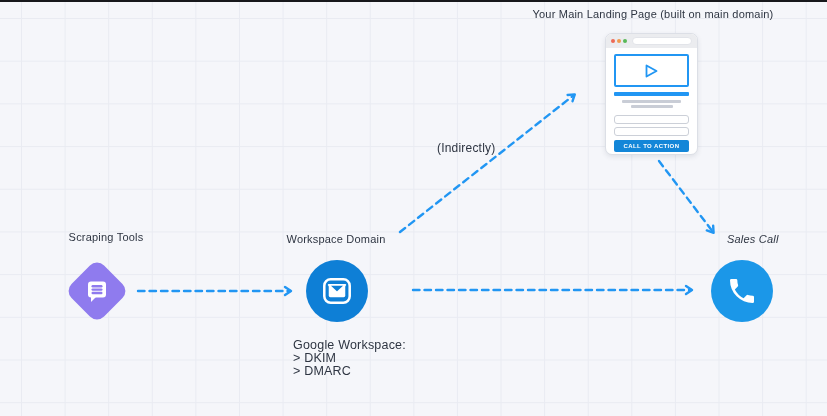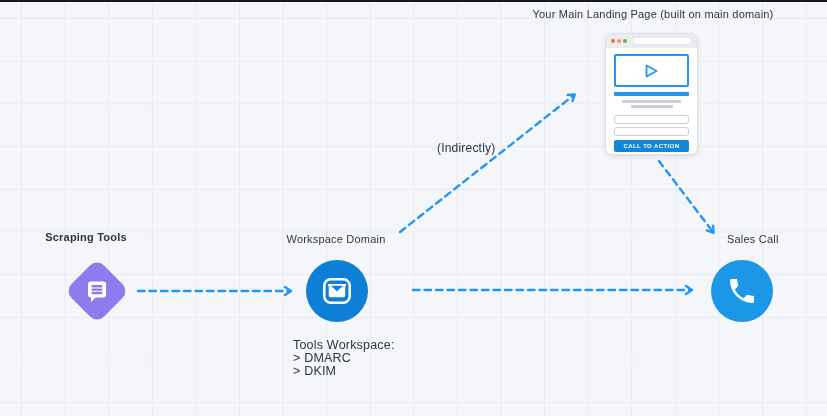--- a/index.html
+++ b/index.html
@@ -129,21 +129,21 @@
     <div class="gray-line gl1"></div>
     <div class="gray-line gl2"></div>
     <div class="form-input fi1"></div>
     <div class="form-input fi2"></div>
     <div class="cta-button">CALL TO ACTION</div>
   </div>
 </div>
 
 <div class="abs indirectly">(Indirectly)</div>
 
-<div class="abs label center" style="left:10px; top:231px; width:152px;font-weight:bold;">Scraping Tools</div>
+<div class="abs label center" style="left:30px; top:231px; width:152px;">Scraping Tools</div>
 <div class="abs diamond-wrap">
   <div class="diamond">
     <svg width="26" height="26" viewBox="0 0 26 26">
       <rect x="4" y="3.5" width="18" height="16" rx="3" fill="#ffffff"></rect>
       <polygon points="7,18 7,24 13,18" fill="#ffffff"></polygon>
       <rect x="7.5" y="7" width="11" height="2.4" rx="1.2" fill="#8f7bee"></rect>
       <rect x="7.5" y="10.4" width="11" height="2.4" rx="1.2" fill="#8f7bee"></rect>
       <rect x="7.5" y="13.8" width="11" height="2.4" rx="1.2" fill="#8f7bee"></rect>
     </svg>
   </div>
@@ -151,23 +151,23 @@
 
 <div class="abs label center" style="left:260px; top:233px; width:152px;">Workspace Domain</div>
 <div class="abs circle-node mail" style="left:306px; top:260px;">
   <svg width="36" height="36" viewBox="0 0 34 34">
     <rect x="5" y="6" width="24" height="22" rx="6" fill="none" stroke="#ffffff" stroke-width="2.4"></rect>
     <rect x="9.2" y="11.2" width="15.6" height="11.6" rx="1.5" fill="#ffffff"></rect>
     <polygon points="9.2,11.2 24.8,11.2 17,18.6" fill="#0e7fd6" stroke="#ffffff" stroke-width="1.8" stroke-linejoin="round"></polygon>
   </svg>
 </div>
 <div class="abs details">
-  <div>Tools Workspace:</div>
+  <div>Google Workspace:</div>
+  <div>&gt; DKIM</div>
   <div>&gt; DMARC</div>
-  <div>&gt; DKIM</div>
 </div>
 
-<div class="abs label" style="left:727px; top:233px;">Sales Call</div>
+<div class="abs label" style="left:727px; top:233px;font-style:italic;">Sales Call</div>
 <div class="abs circle-node phone" style="left:711px; top:260px;">
   <svg width="32" height="32" viewBox="0 0 24 24">
     <path d="M6.62,10.79a15.05,15.05 0 0,0 6.59,6.59l2.2-2.2a1,1 0 0,1 1.01-.25a11.36,11.36 0 0,0 3.58.57a1,1 0 0,1 1,1V20a1,1 0 0,1-1,1A17,17 0 0,1 3,4a1,1 0 0,1 1-1h3.5a1,1 0 0,1 1,1a11.36,11.36 0 0,0 .57,3.58a1,1 0 0,1-.25,1.01Z" fill="#ffffff"></path>
   </svg>
 </div>
 
 </body></html>

